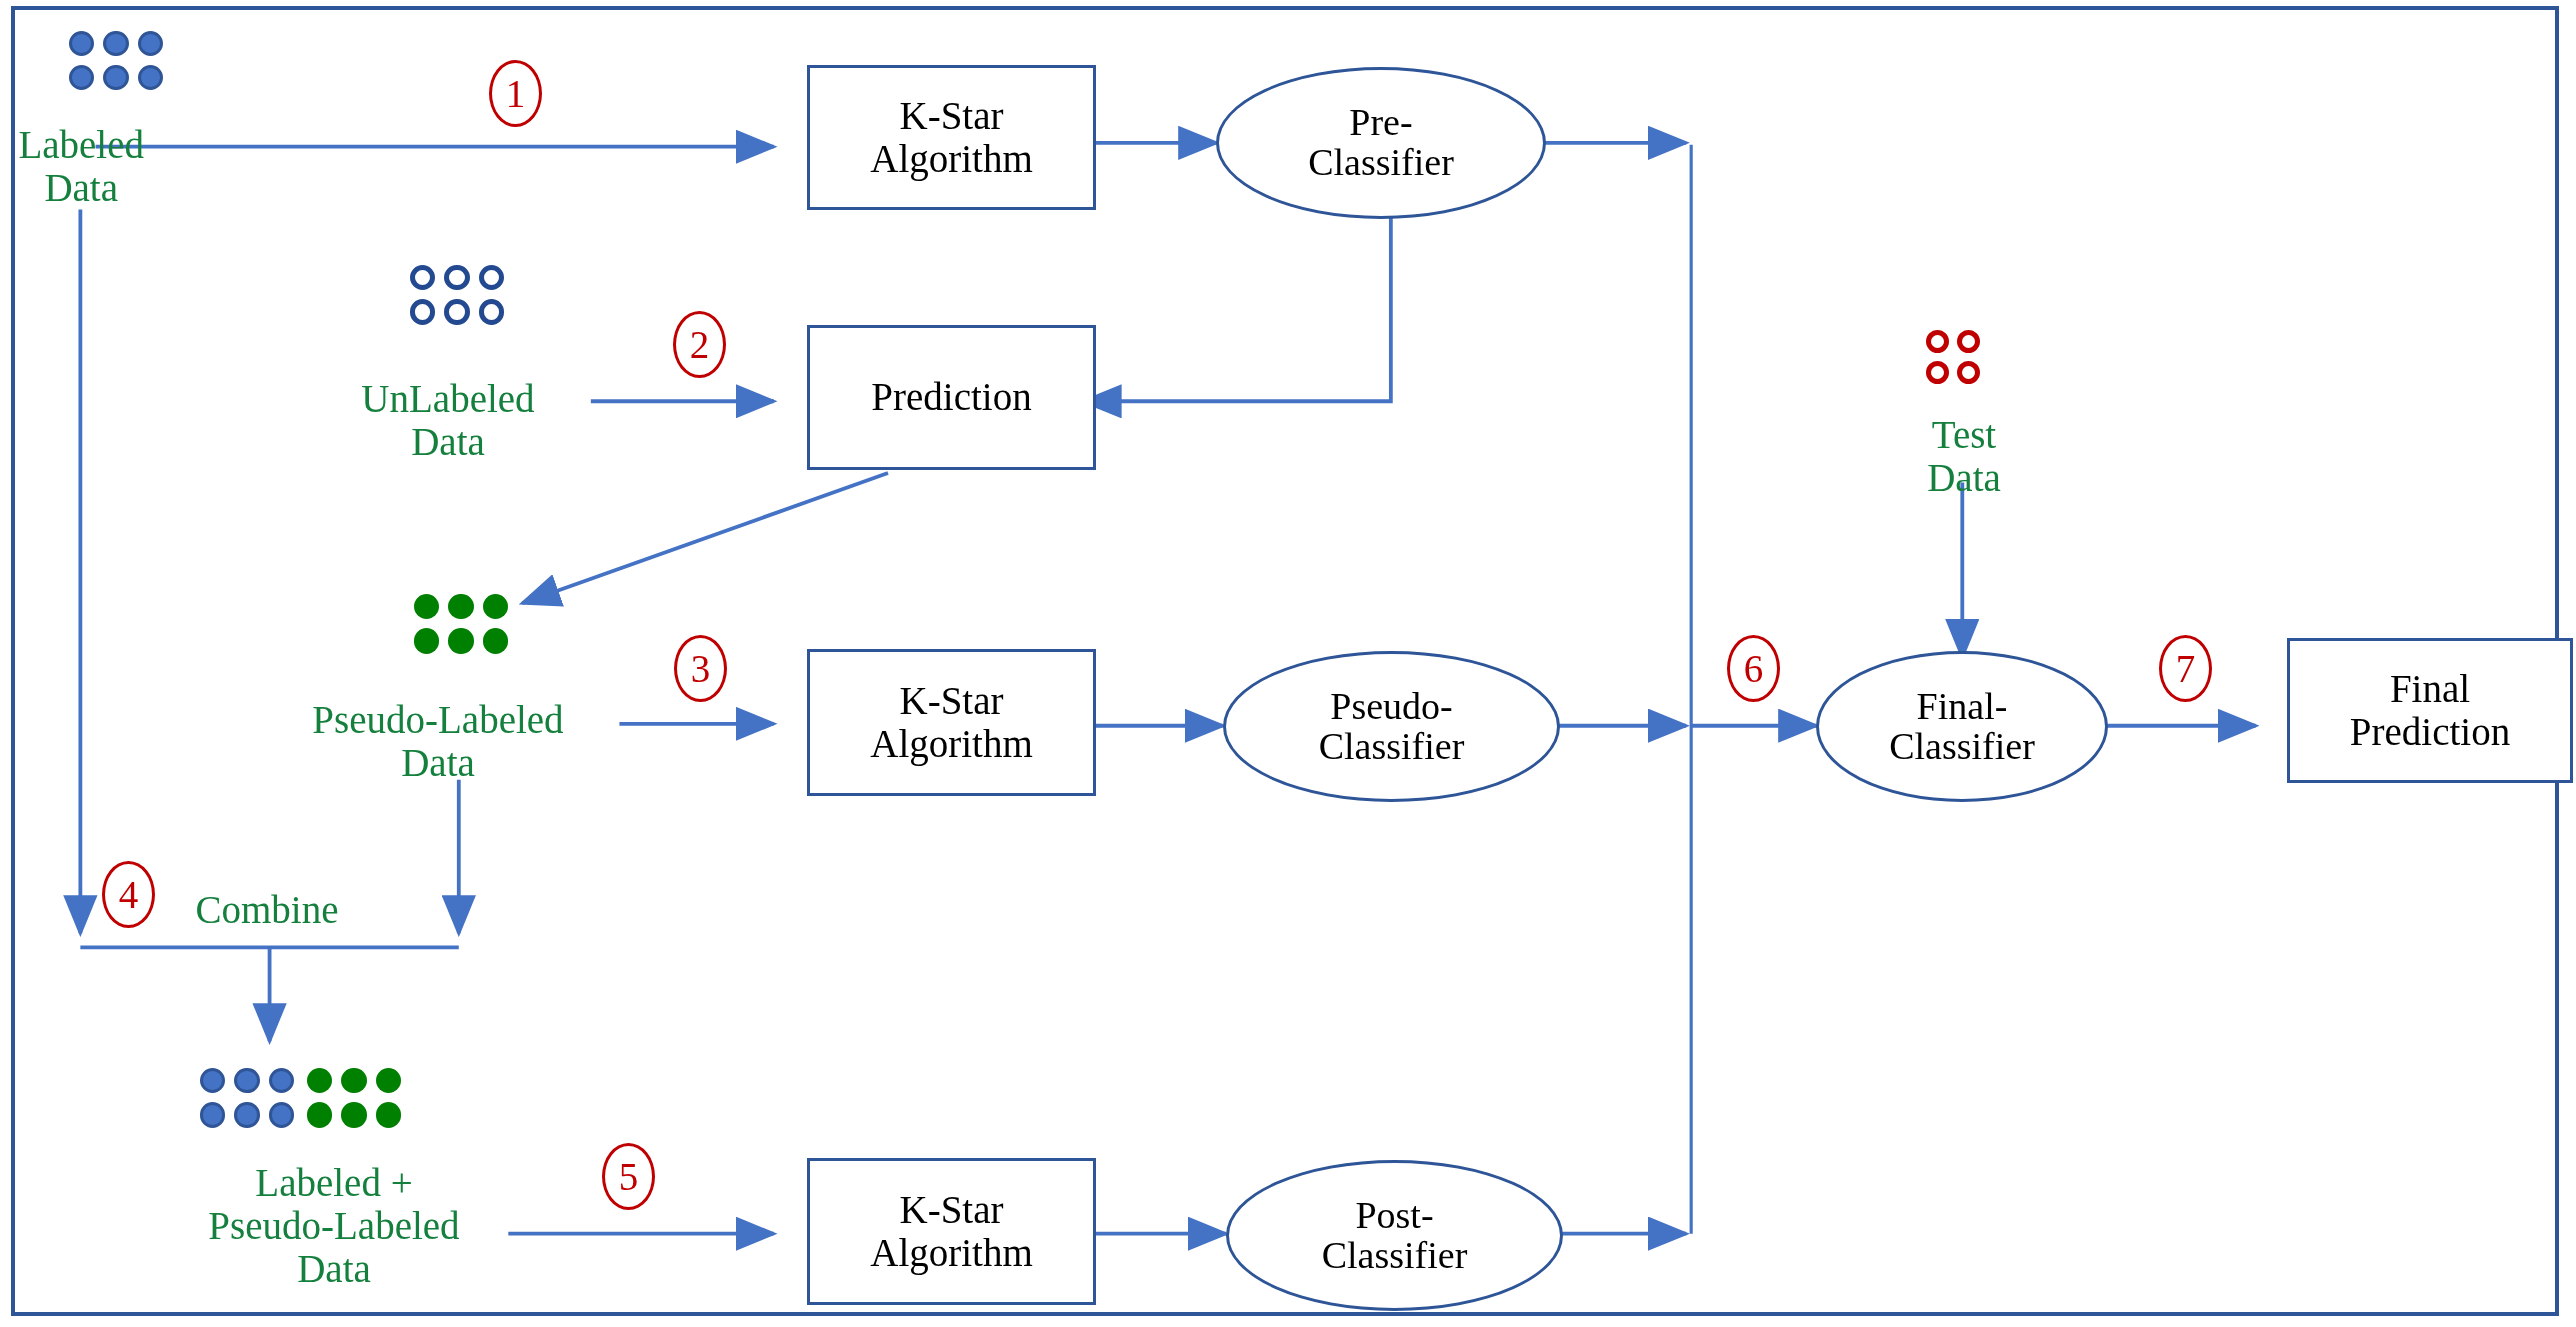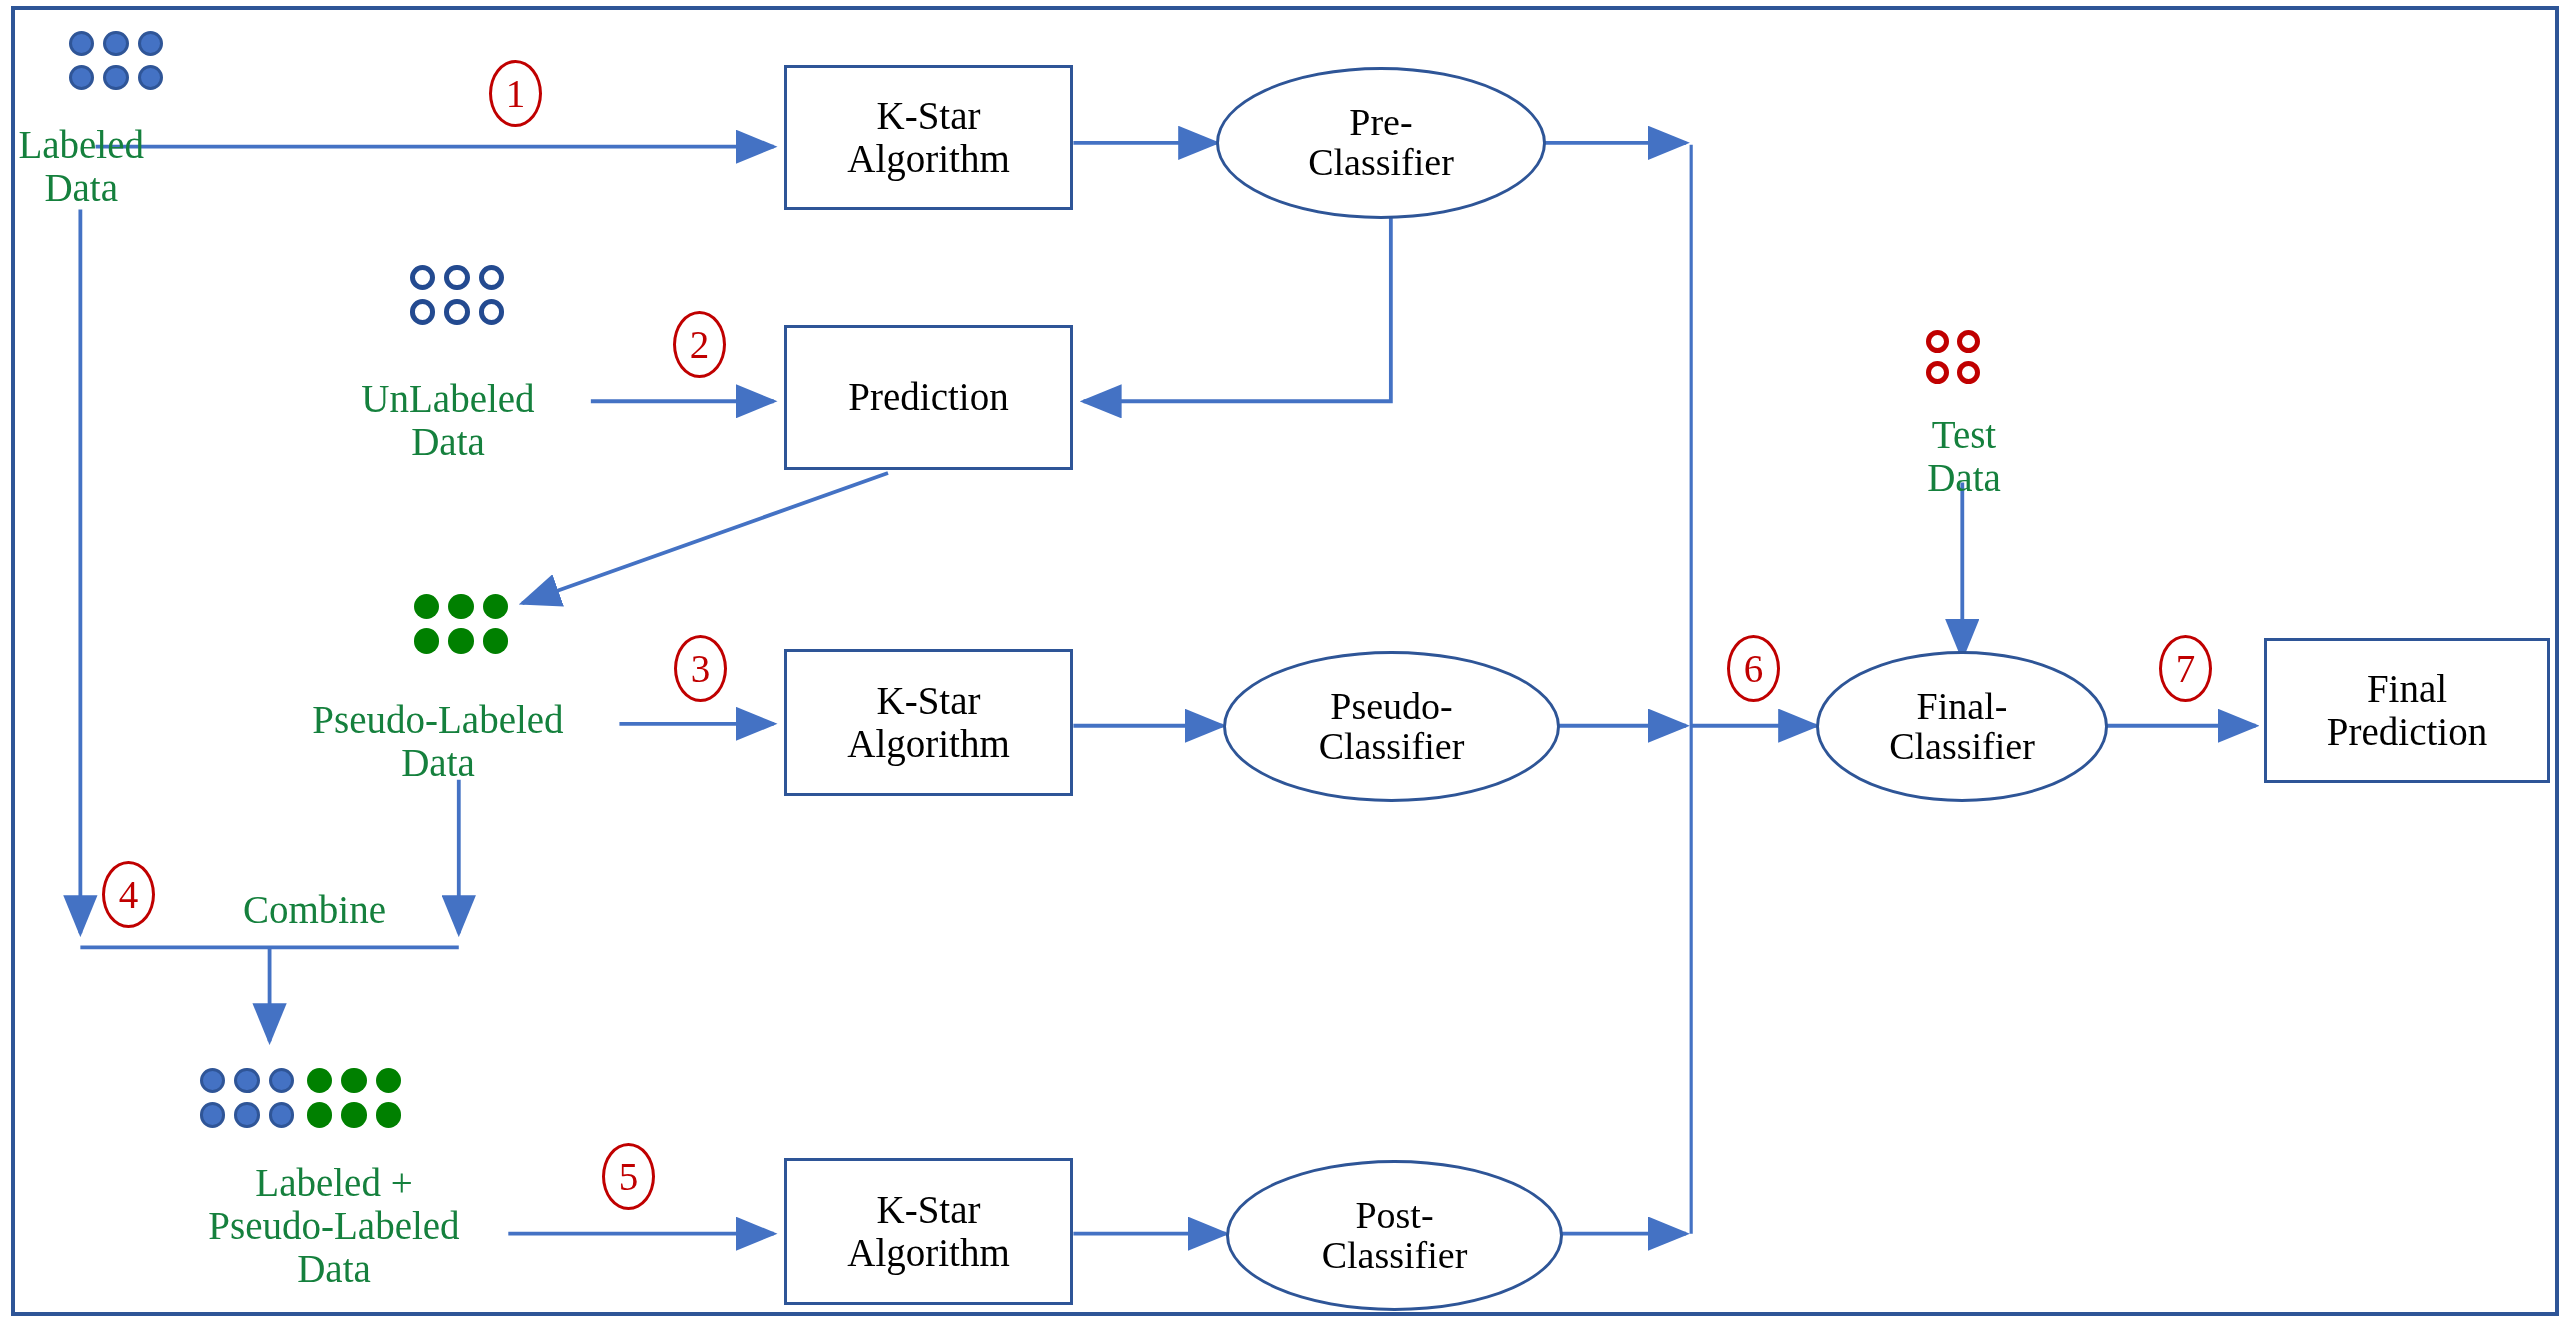--- a/index.html
+++ b/index.html
@@ -4,21 +4,21 @@
 <style>
   html,body{margin:0;padding:0;background:#fff;}
   body{font-family:"Liberation Serif", serif;}
   #root{position:relative;width:2576px;height:1327px;background:#ffffff;overflow:hidden;}
   #frame{position:absolute;left:11.4px;top:6.4px;width:2548px;height:1310px;
          border:4.4px solid #2e5597;box-sizing:border-box;background:#fff;}
   svg#wires{position:absolute;left:0;top:0;width:2576px;height:1327px;pointer-events:none;}
 
   .node{position:absolute;box-sizing:border-box;display:flex;align-items:center;
         justify-content:center;text-align:center;color:#000;background:#fff;}
-  .rectnode{border:3.2px solid #2e5597;}
+  .rectnode{border:3.2px solid #2e5597;margin-left:23px;}
   .rectnode .inner{line-height:1.08;font-size:39px;}
   .ellnode{border:3.8px solid #2e5597;border-radius:50%;}
   .ellnode .inner{line-height:1.05;font-size:38px;}
 
   .label{position:absolute;text-align:center;color:#15803d;font-size:39px;line-height:1.1;}
 
   .dots{position:absolute;display:flex;flex-direction:column;gap:9px;}
   .dotrow{display:flex;gap:9px;}
   .dot{width:25.4px;height:25.4px;border-radius:50%;box-sizing:border-box;}
   .dot.filled-blue{background:#4472c4;border:3.2px solid #2f5597;}
@@ -171,21 +171,21 @@
   <div class="label" style="left:343px;top:378px;width:210px;">
     <div>UnLabeled</div>
     <div>Data</div>
   </div>
 
   <div class="label" style="left:260px;top:699px;width:356px;">
     <div>Pseudo-Labeled</div>
     <div>Data</div>
   </div>
 
-  <div class="label" style="left:176px;top:889px;width:210px;text-align:right;">Combine</div>
+  <div class="label" style="left:162px;top:889px;width:210px;text-align:center;">Combine</div>
 
   <div class="label" style="left:175px;top:1162px;width:318px;">
     <div>Labeled +</div>
     <div>Pseudo-Labeled</div>
     <div>Data</div>
   </div>
 
   <div class="label" style="left:1883px;top:414px;width:162px;">
     <div>Test</div>
     <div>Data</div>

